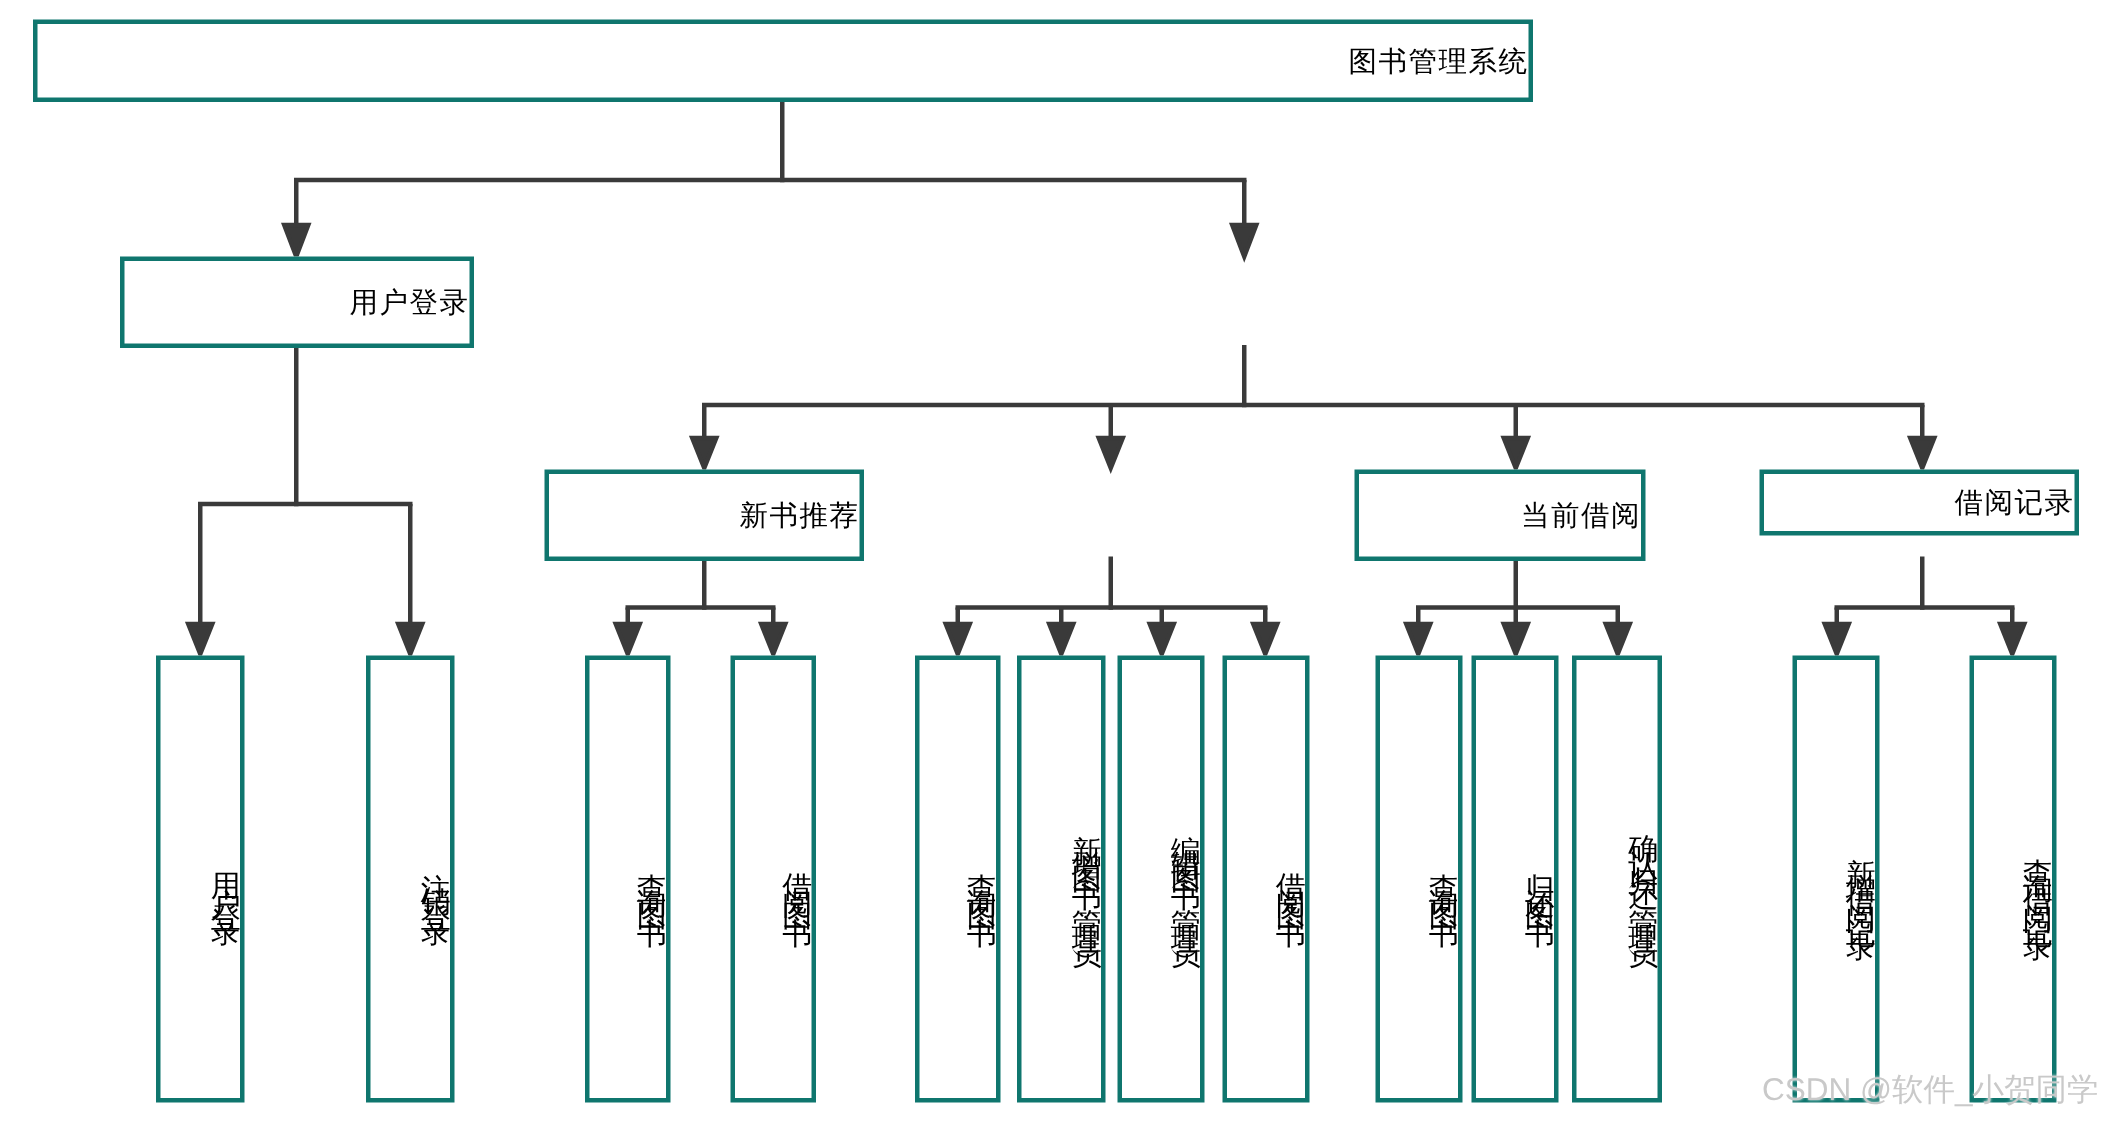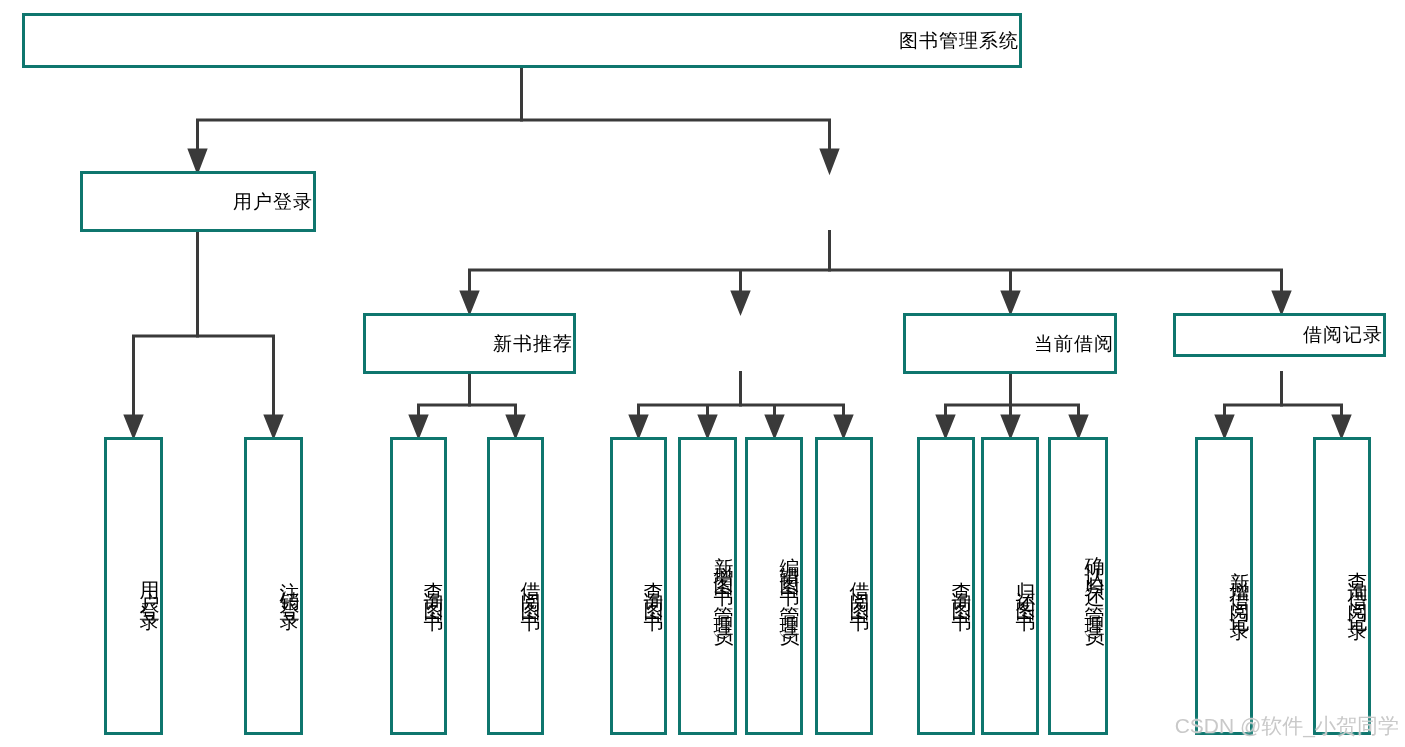--- a/index.html
+++ b/index.html
@@ -131,21 +131,21 @@
     <span class="lbl">图书管理系统</span>
   </div>
 
   <div class="box h" style="left:80px;top:171px;width:236px;height:61px">
     <span class="lbl">用户登录</span>
   </div>
 
   <div class="box h" style="left:363px;top:313px;width:213px;height:61px">
     <span class="lbl">新书推荐</span>
   </div>
-  <div class="box h" style="left:903px;top:313px;width:214px;height:61px">
+  <div class="box h" style="left:903px;top:313px;width:194px;height:61px">
     <span class="lbl">当前借阅</span>
   </div>
   <div class="box h" style="left:1173px;top:313px;width:213px;height:44px">
     <span class="lbl">借阅记录</span>
   </div>
 
   <div class="box v" style="left:104px;top:437px;width:59px;height:298px">
     <span class="lbl">用户登录</span>
   </div>
   <div class="box v" style="left:244px;top:437px;width:59px;height:298px">

